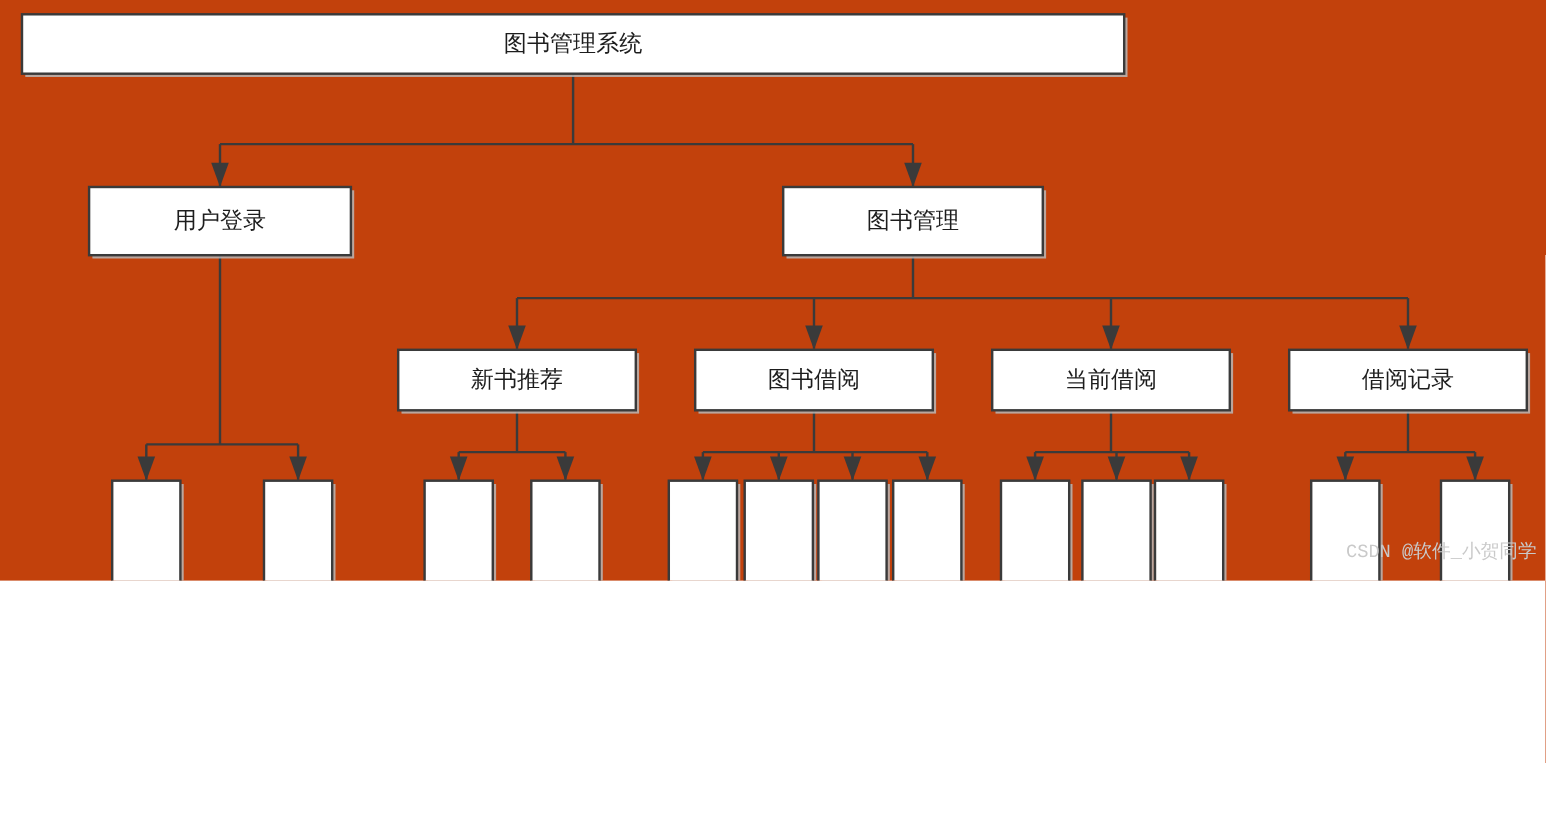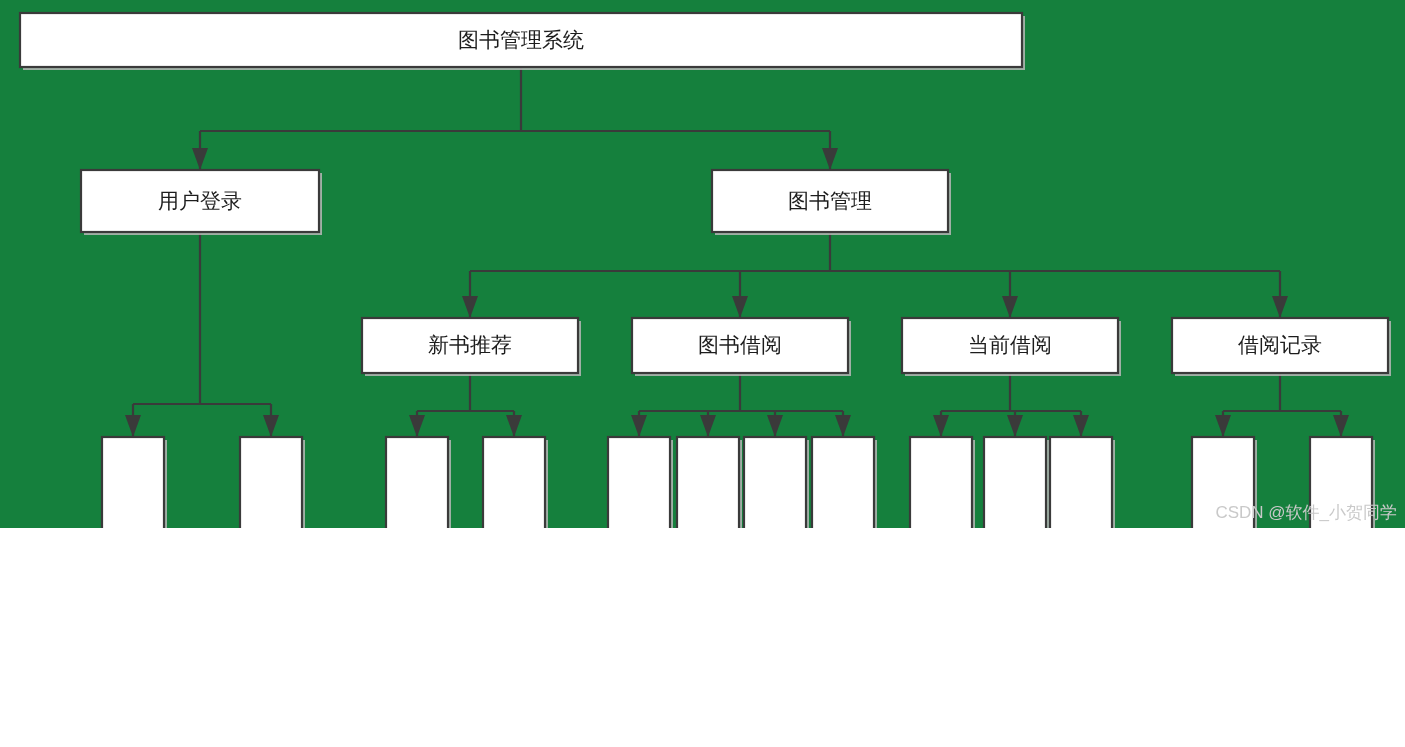--- a/index.html
+++ b/index.html
@@ -8,21 +8,21 @@
     padding: 0;
     background: #ffffff;
   }
   body {
     font-family: "Liberation Sans", "DejaVu Sans", sans-serif;
   }
   #canvas {
     position: relative;
     width: 1405px;
     height: 528px;
-    background: #15803d;
+    background: #c2410c;
     overflow: hidden;
   }
   #diagram-svg {
     position: absolute;
     top: 0;
     left: 0;
     width: 1405px;
     height: 747px;
     display: block;
   }
@@ -68,22 +68,22 @@
     justify-content: center;
     pointer-events: none;
   }
   .leaf-hit {
     position: absolute;
     background: transparent;
   }
   #watermark {
     position: absolute;
     right: 8px;
-    bottom: 4px;
-    font-family: Liberation Sans, sans-serif;
+    bottom: 16px;
+    font-family: Liberation Mono, monospace;
     font-size: 17px;
     color: #c9c9c9;
     white-space: nowrap;
     user-select: none;
   }
 </style>
 </head>
 <body>
 
 <div id="canvas">

